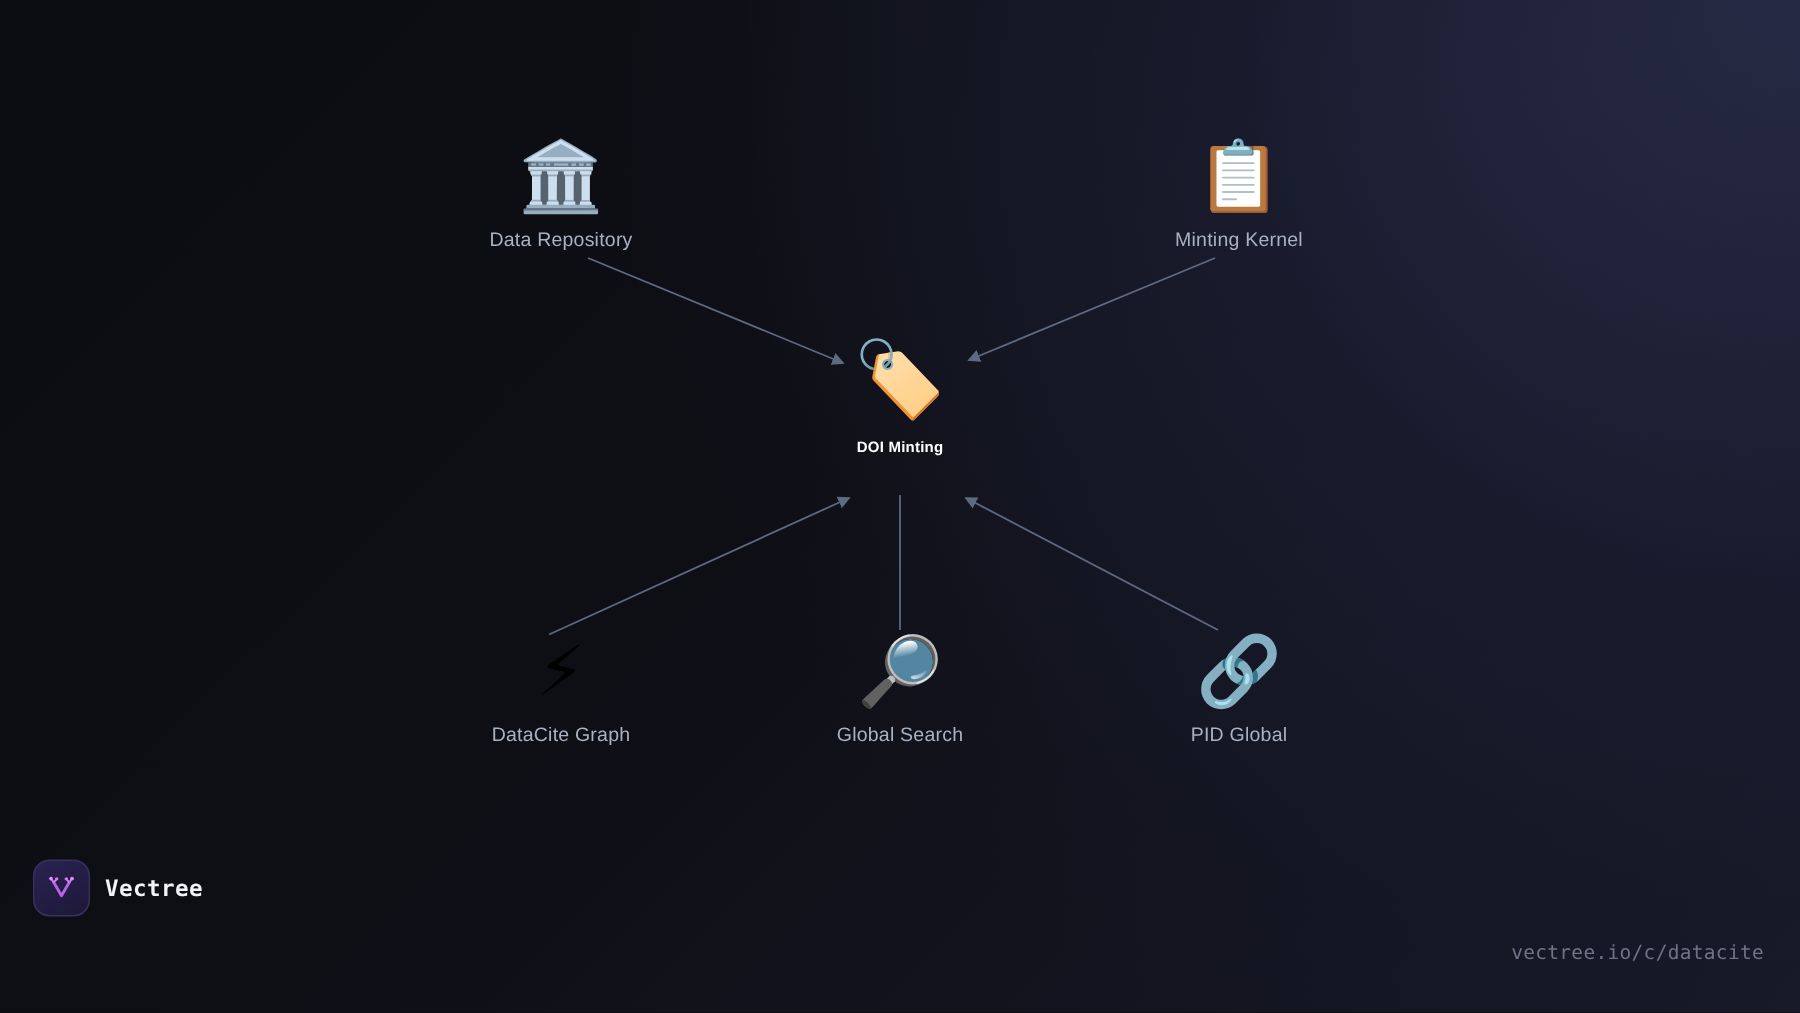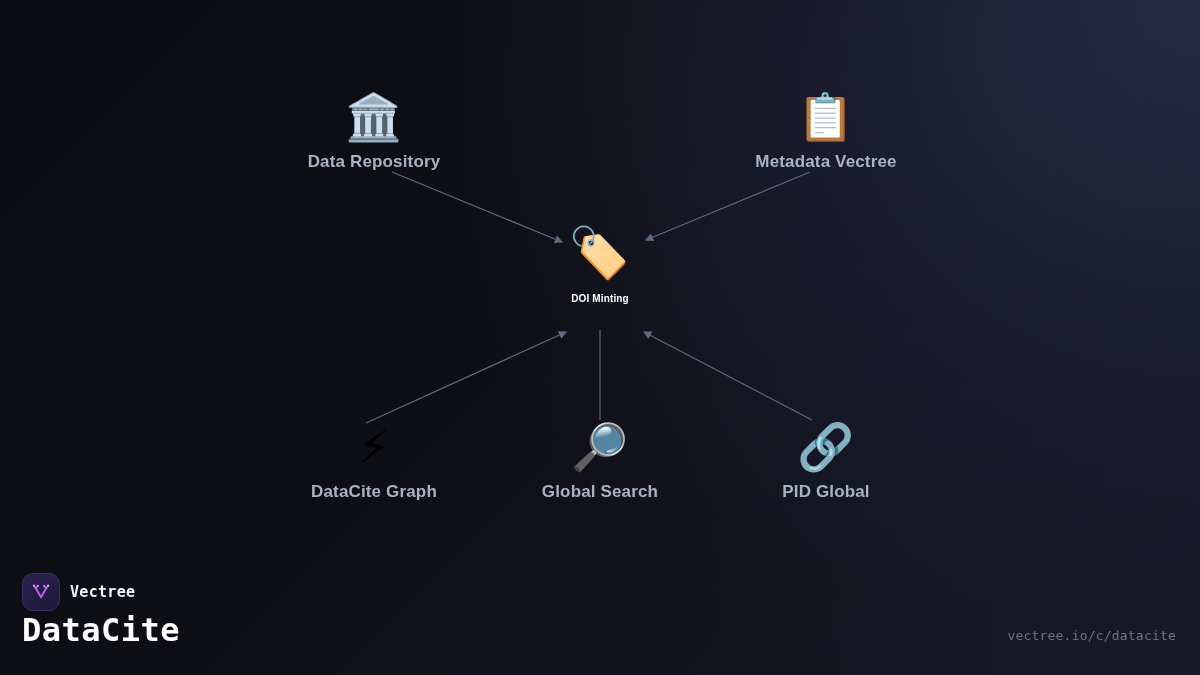--- a/index.html
+++ b/index.html
@@ -39,25 +39,24 @@
   .node-icon {
     font-size: 46px;
     line-height: 58px;
     height: 58px;
     display: block;
     font-family: "DejaVu Sans", sans-serif;
   }
   .node-label {
     display: block;
     margin-top: 6px;
-    font-size: 17px;
+    font-size: 13px;
     color: #a9b2c3;
     letter-spacing: 0.15px;
     white-space: nowrap;
-    font-weight: bold;
   }
   .node.center .node-icon {
     font-size: 50px;
     line-height: 62px;
     height: 62px;
   }
   .node.center .node-label {
     font-size: 10px;
     font-weight: bold;
     color: #ffffff;
@@ -141,21 +140,21 @@
     <line x1="812" y1="420" x2="644" y2="332" stroke="#5d6a82" stroke-width="1.2" marker-end="url(#arrowhead)"></line>
   </svg>
 
   <div class="node" style="left:374px; top:88px;">
     <span class="node-icon">🏛️</span>
     <span class="node-label">Data Repository</span>
   </div>
 
   <div class="node" style="left:826px; top:88px;">
     <span class="node-icon">📋</span>
-    <span class="node-label">Metadata Vectree</span>
+    <span class="node-label">Minting Kernel</span>
   </div>
 
   <div class="node center" style="left:600px; top:222px;">
     <span class="node-icon">🏷️</span>
     <span class="node-label">DOI Minting</span>
   </div>
 
   <div class="node" style="left:374px; top:418px;">
     <span class="node-icon">⚡</span>
     <span class="node-label">DataCite Graph</span>
@@ -181,18 +180,17 @@
           <path d="M15.2 6.2 L13.4 4.2 M15.2 6.2 L16.9 4.0" stroke="#d07cf5" stroke-width="1.3" stroke-linecap="round"></path>
           <circle cx="3.0" cy="3.7" r="1.25" fill="#e58bff"></circle>
           <circle cx="6.8" cy="3.9" r="1.15" fill="#d07cf5"></circle>
           <circle cx="13.2" cy="3.9" r="1.15" fill="#d07cf5"></circle>
           <circle cx="17.0" cy="3.7" r="1.25" fill="#e58bff"></circle>
         </svg>
       </div>
       <span id="brand-name">Vectree</span>
     </div>
 
-    <div id="page-title">DataCite</div>
 
     <div id="footer-url">vectree.io/c/datacite</div>
   </div>
 
 </div>
 
 </body></html>

